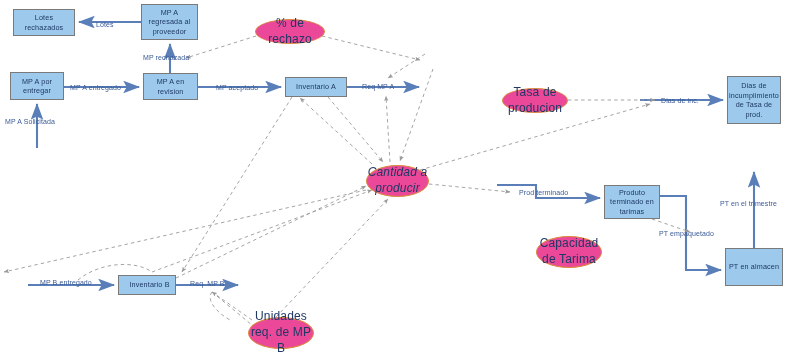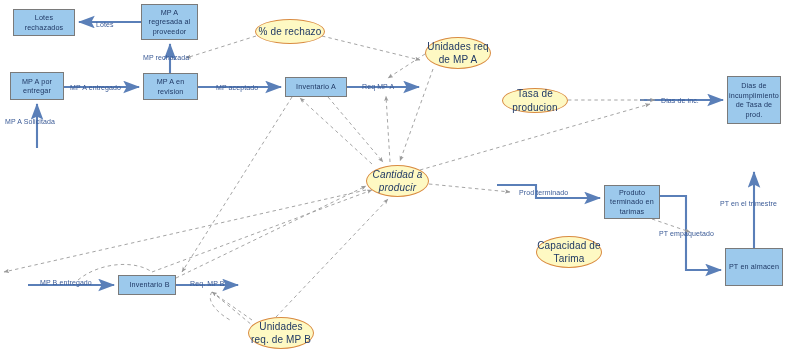--- a/index.html
+++ b/index.html
@@ -36,25 +36,25 @@
     text-align: center;
     display: flex;
     align-items: center;
     justify-content: center;
     letter-spacing: 0.15px;
     padding: 1px;
   }
   .node-ellipse {
     position: absolute;
     box-sizing: border-box;
-    background: #fef9c3;
+    background: #ec4899;
     border: 1px solid #D98B42;
     border-radius: 50%;
     color: #1F3864;
-    font-size: 10px;
+    font-size: 12px;
     line-height: 1.32;
     text-align: center;
     display: flex;
     align-items: center;
     justify-content: center;
     letter-spacing: 0.15px;
   }
   .edge-label {
     position: absolute;
     color: #3A5A96;
@@ -175,23 +175,20 @@
   </div>
   <div class="node-box" style="left:725px; top:248px; width:58px; height:38px;">
     <span>PT en almacen</span>
   </div>
   <div class="node-box" style="left:118px; top:275px; width:58px; height:20px;padding-left:6px;">
     <span>Inventario B</span>
   </div>
 
   <div class="node-ellipse" style="left:255px; top:19px;  width:70px; height:25px;">
     <span>% de rechazo</span>
-  </div>
-  <div class="node-ellipse" style="left:425px; top:37px;  width:66px; height:32px;">
-    <span>Unidades req de MP A</span>
   </div>
   <div class="node-ellipse" style="left:502px; top:88px;  width:66px; height:25px;">
     <span>Tasa de producion</span>
   </div>
   <div class="node-ellipse" style="left:366px; top:165px; width:63px; height:32px;font-style:italic;">
     <span>Cantidad a producir</span>
   </div>
   <div class="node-ellipse" style="left:536px; top:236px; width:66px; height:32px;text-align:center;">
     <span>Capacidad de Tarima</span>
   </div>

